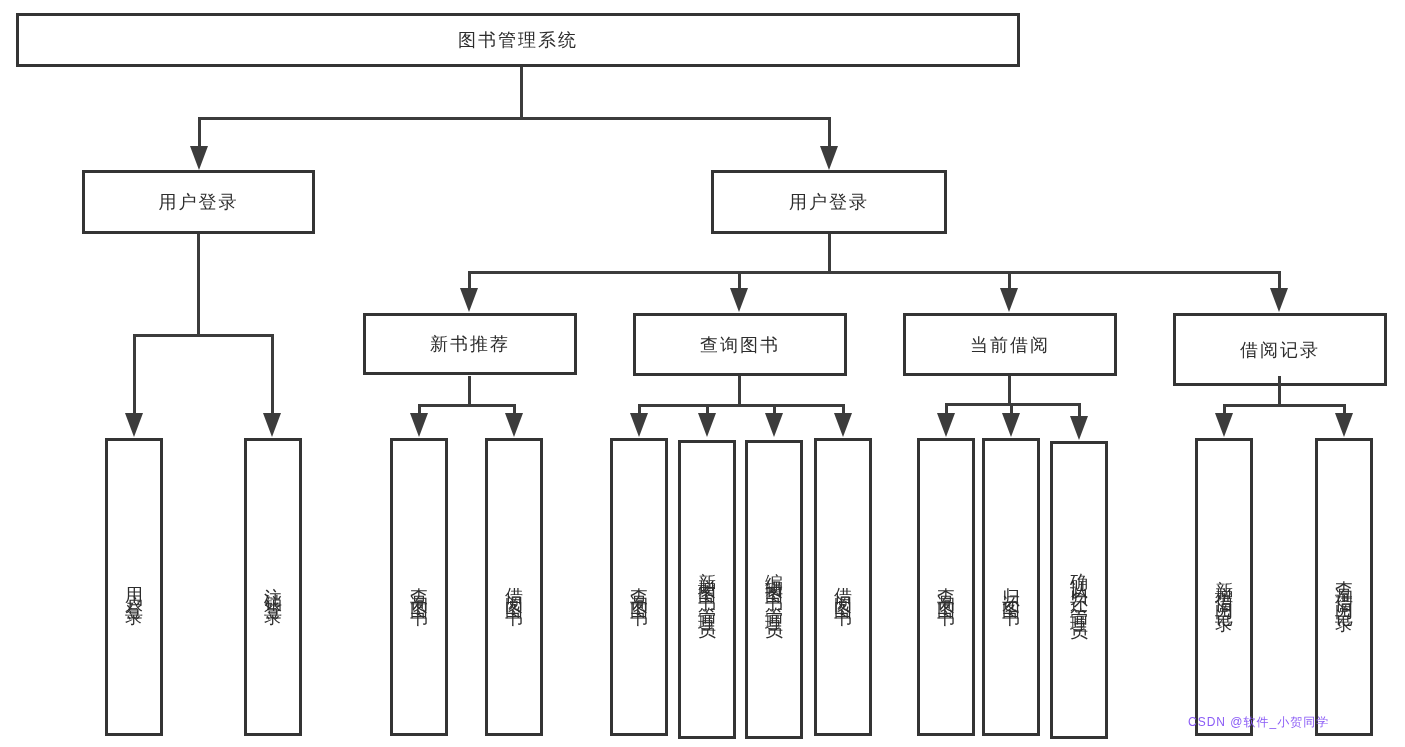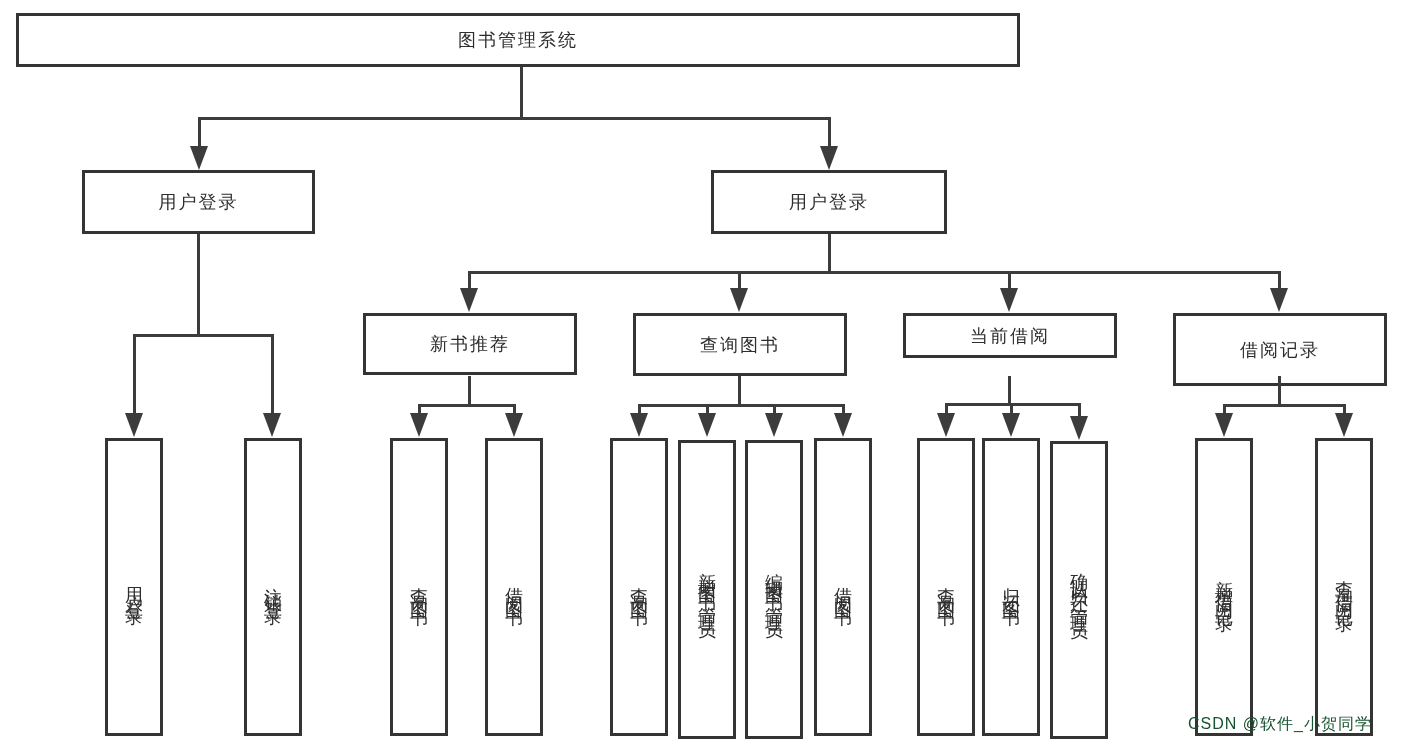--- a/index.html
+++ b/index.html
@@ -17,22 +17,22 @@
     font-size:18px;letter-spacing:7px;color:#2d2d2d;line-height:1;
   }
   .vline{position:absolute;width:3px;background:#3c3c3c;}
   .hline{position:absolute;height:3px;background:#3c3c3c;}
   .arrow{
     position:absolute;width:0;height:0;
     border-left:9px solid transparent;border-right:9px solid transparent;
     border-top:24px solid #3c3c3c;
   }
   .watermark{
-    position:absolute;left:1188px;top:714px;font-size:16px;letter-spacing:1px;
-    color:#14532d;z-index:5;white-space:nowrap;
+    position:absolute;left:1188px;top:714px;font-size:12px;letter-spacing:1px;
+    color:#8b5cf6;z-index:5;white-space:nowrap;
   }
 </style>
 </head>
 <body>
 
 <div class="canvas">
 
   <div class="node h" style="left:16px;top:13px;width:1004px;height:54px">
     <span>图书管理系统</span>
   </div>
@@ -46,21 +46,21 @@
   </div>
 
   <div class="node h" style="left:363px;top:313px;width:214px;height:62px">
     <span>新书推荐</span>
   </div>
 
   <div class="node h" style="left:633px;top:313px;width:214px;height:63px">
     <span>查询图书</span>
   </div>
 
-  <div class="node h" style="left:903px;top:313px;width:214px;height:45px">
+  <div class="node h" style="left:903px;top:313px;width:214px;height:63px">
     <span>当前借阅</span>
   </div>
 
   <div class="node h" style="left:1173px;top:313px;width:214px;height:73px">
     <span>借阅记录</span>
   </div>
 
   <div class="node v" style="left:105px;top:438px;width:58px;height:298px">
     <span>用户登录</span>
   </div>

